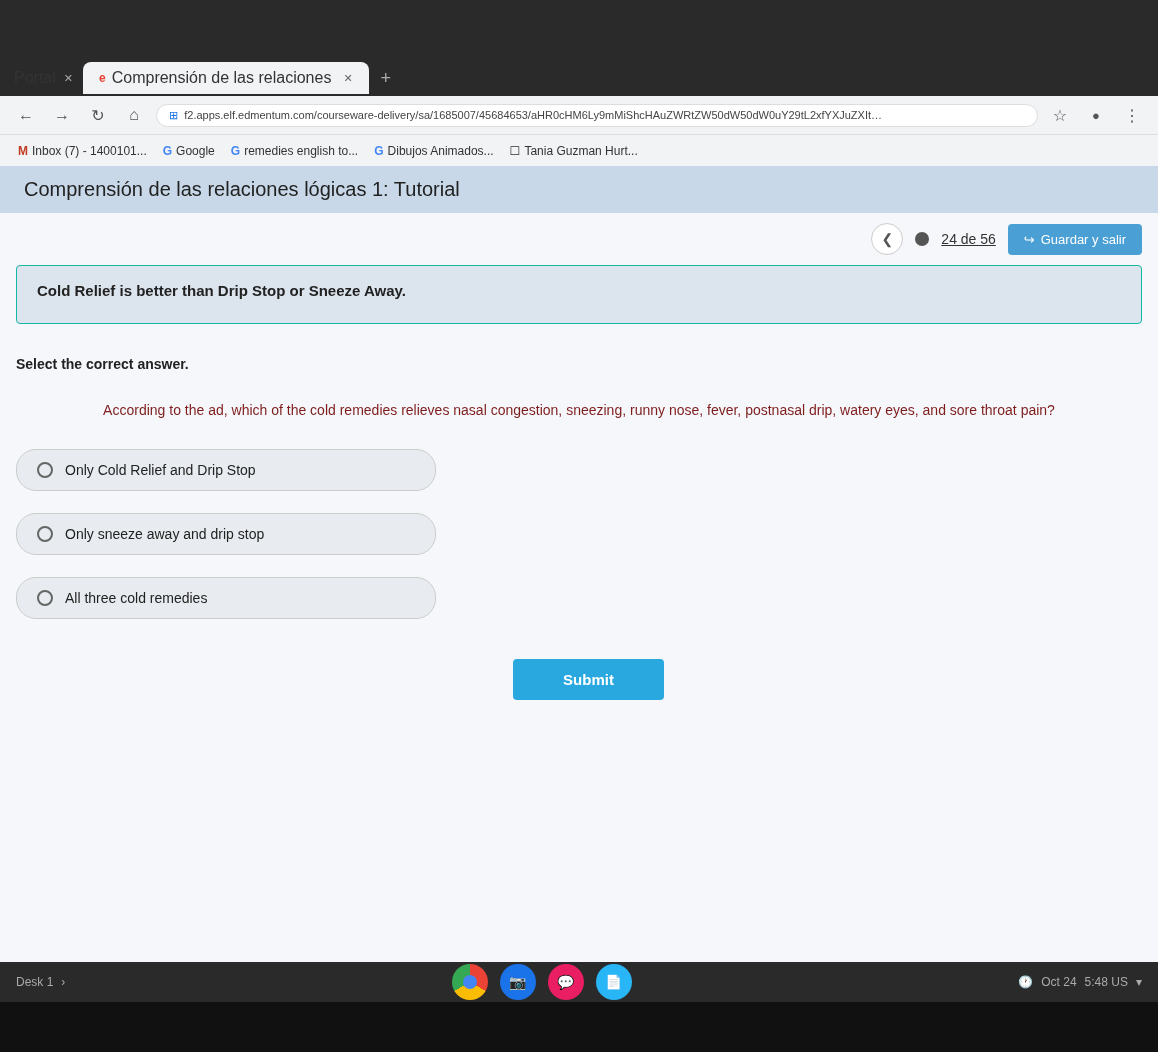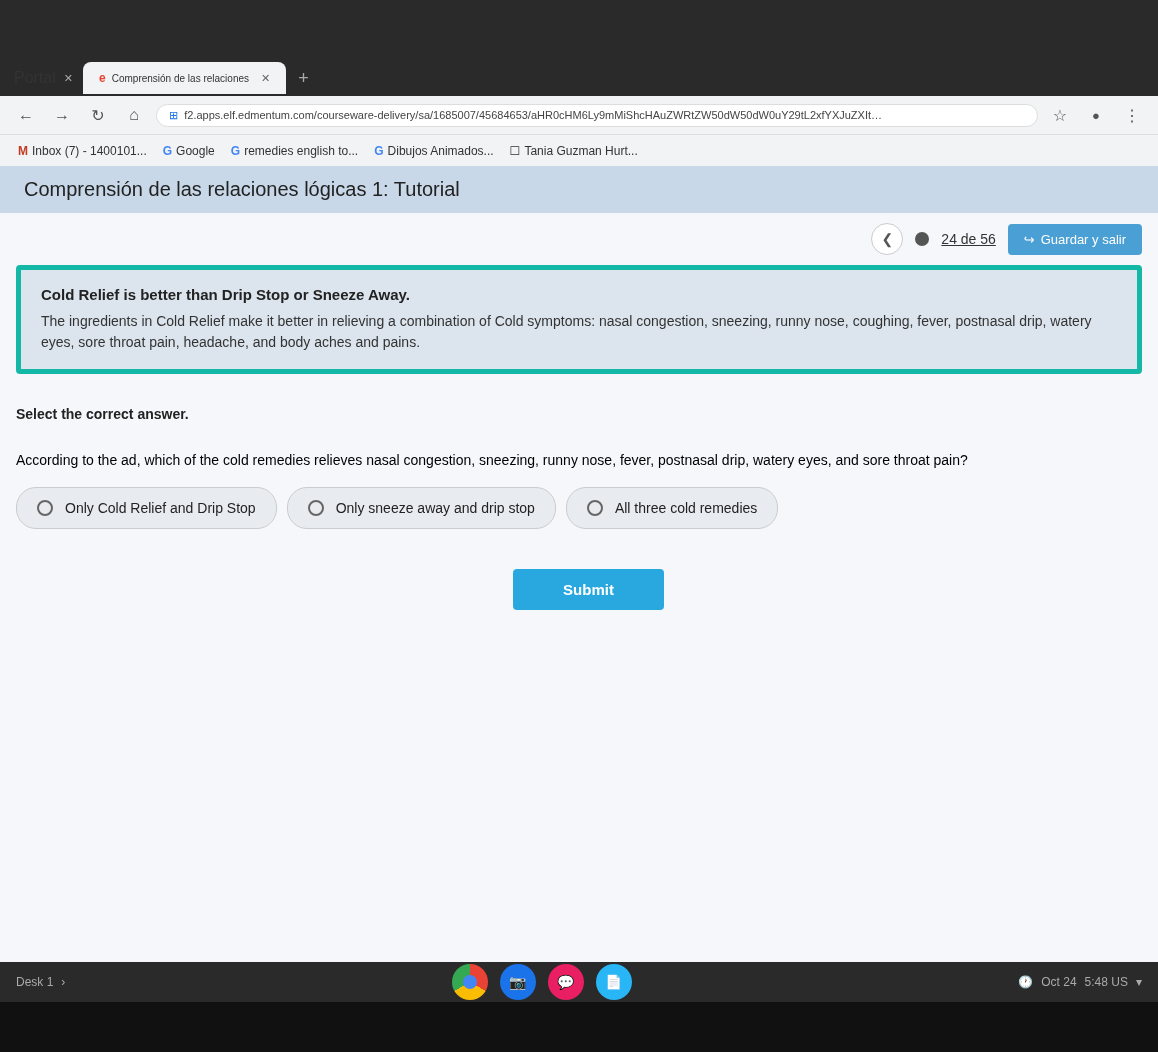--- a/index.html
+++ b/index.html
@@ -181,21 +181,21 @@
       align-items: center;
       gap: 6px;
     }
 
     
     .passage-box {
       background: #dce4ed;
       margin: 0 16px 16px 16px;
       padding: 16px 20px;
       border-radius: 4px;
-      border: 5px solid #14b8a6;
+      border: 1px solid #14b8a6;
     }
 
     .passage-title {
       font-size: 15px;
       font-weight: bold;
       color: #222;
       margin-bottom: 8px;
     }
 
     .passage-text {
@@ -211,29 +211,31 @@
 
     .question-instruction {
       font-size: 14px;
       font-weight: bold;
       color: #222;
       margin-bottom: 28px;
     }
 
     .question-text {
       font-size: 14px;
-      color: #000000;
+      color: #7f1d1d;
       line-height: 1.5;
-      margin-bottom: 16px;
+      margin-bottom: 28px;
+      text-align: center;
     }
 
     
     .answer-options {
       display: flex;
-      gap: 10px;
+      flex-direction: column;
+      gap: 22px;
       margin-bottom: 30px;
     }
 
     .answer-option {
       background: #e8ecf0;
       border-radius: 20px;
       padding: 12px 20px;
       display: flex;
       align-items: center;
       gap: 12px;
@@ -326,21 +328,21 @@
 
 <div class="browser-chrome">
 
   <div class="tab-bar">
     <div class="bookmark-item">
       <span>Portal</span>
       <span style="margin-left:4px; color:#aaa; font-size:11px;">✕</span>
     </div>
     <div class="tab-active">
       <span style="font-size:12px; color:#ea4335; font-weight:bold;">e</span>
-      <span style="font-size:10px; color:#333;">Comprensión de las relaciones</span>
+      <span style="font-size:16px; color:#333;">Comprensión de las relaciones</span>
       <span style="font-size:11px; color:#666; margin-left:6px;">✕</span>
     </div>
     <div class="tab-new">+</div>
   </div>
 
   <div class="address-bar">
     <div class="nav-btn">←</div>
     <div class="nav-btn">→</div>
     <div class="nav-btn">↻</div>
     <div class="nav-btn">⌂</div>
@@ -389,21 +391,20 @@
       <div class="nav-circle"></div>
       <span style="font-size:14px; color:#333;text-decoration:underline;">24 de 56</span>
       <button class="save-btn">
         <span>↪</span>
         <span>Guardar y salir</span>
       </button>
     </div>
 
     <div class="passage-box">
       <div class="passage-title">Cold Relief is better than Drip Stop or Sneeze Away.</div>
-      <div class="passage-text">The ingredients in Cold Relief make it better in relieving a combination of Cold symptoms: nasal congestion, sneezing, runny nose, coughing, fever, postnasal drip, watery eyes, sore throat pain, headache, and body aches and pains.</div>
     </div>
 
     <div class="question-area">
       <div class="question-instruction">Select the correct answer.</div>
       <div class="question-text">According to the ad, which of the cold remedies relieves nasal congestion, sneezing, runny nose, fever, postnasal drip, watery eyes, and sore throat pain?</div>
 
       <div class="answer-options">
         <div class="answer-option">
           <div class="radio-circle"></div>
           <span>Only Cold Relief and Drip Stop</span>

